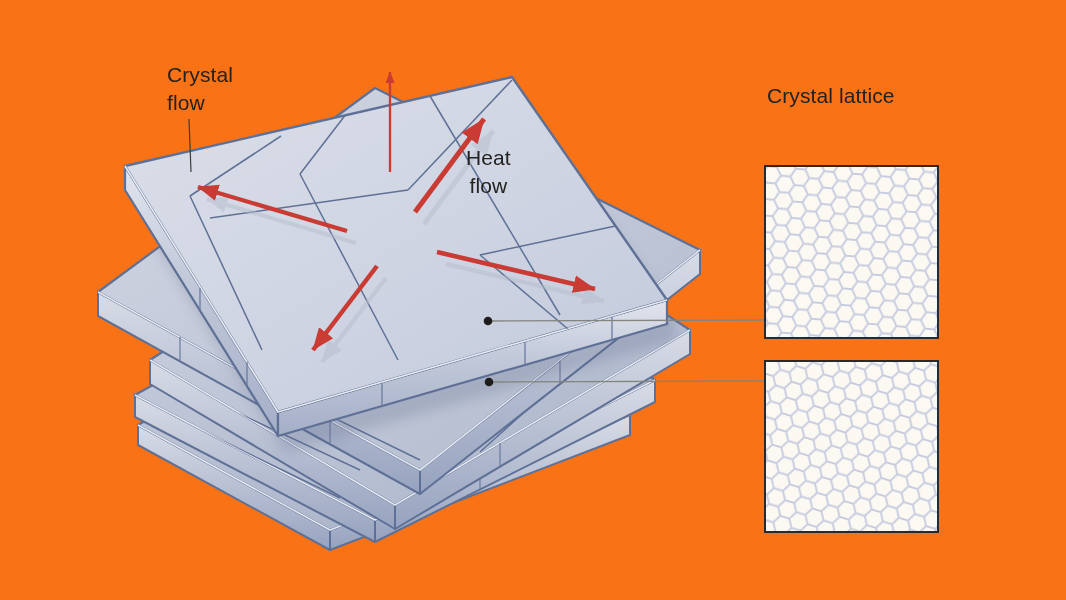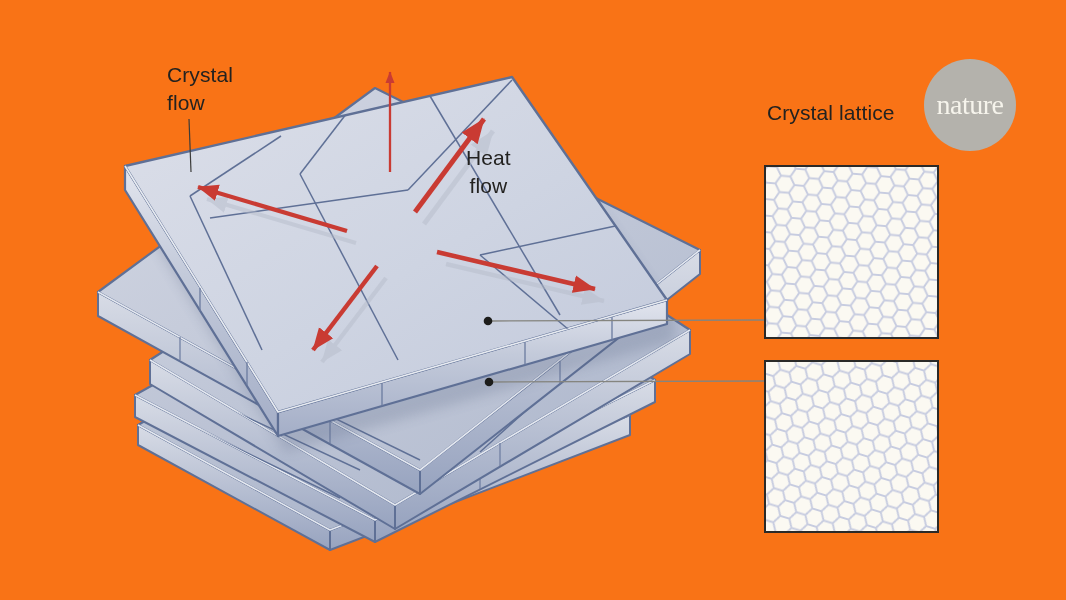--- a/index.html
+++ b/index.html
@@ -248,21 +248,18 @@
   <div class="label" style="left:167px;top:61px;">
     <div>Crystal</div>
     <div>flow</div>
   </div>
 
   <div class="label" style="left:466px;top:144px;text-align:center;">
     <div>Heat</div>
     <div>flow</div>
   </div>
 
-  <div class="label" style="left:767px;top:99px;">
+  <div class="label" style="left:767px;top:82px;">
     <div>Crystal lattice</div>
   </div>
 
-  <div id="nature-logo">
-    <span>nature</span>
-  </div>
 
 </div>
 
 </body></html>

